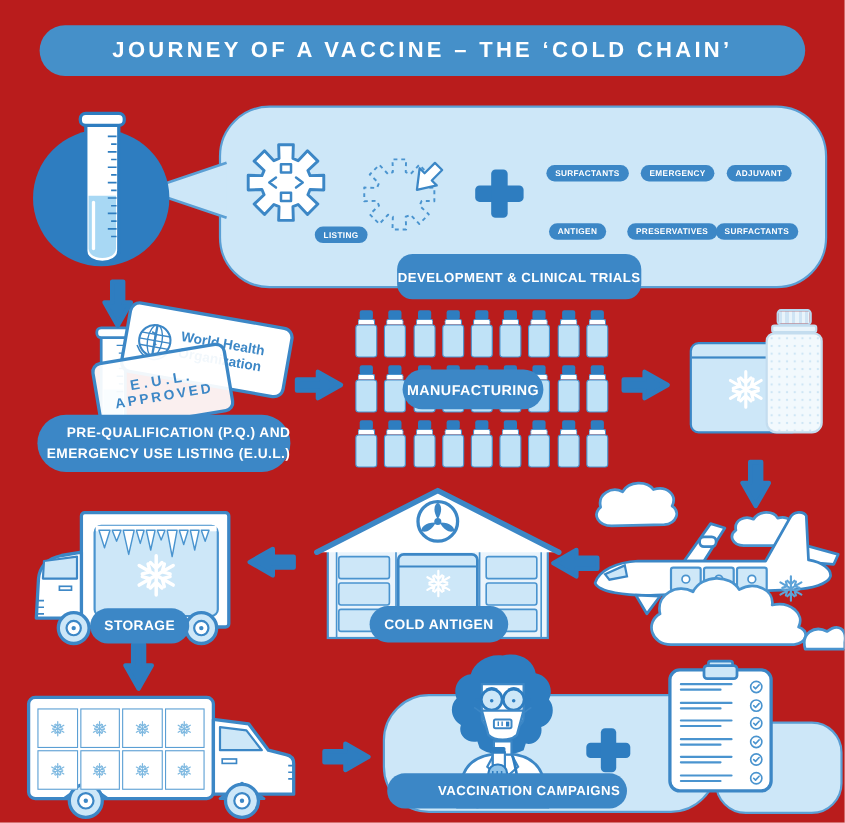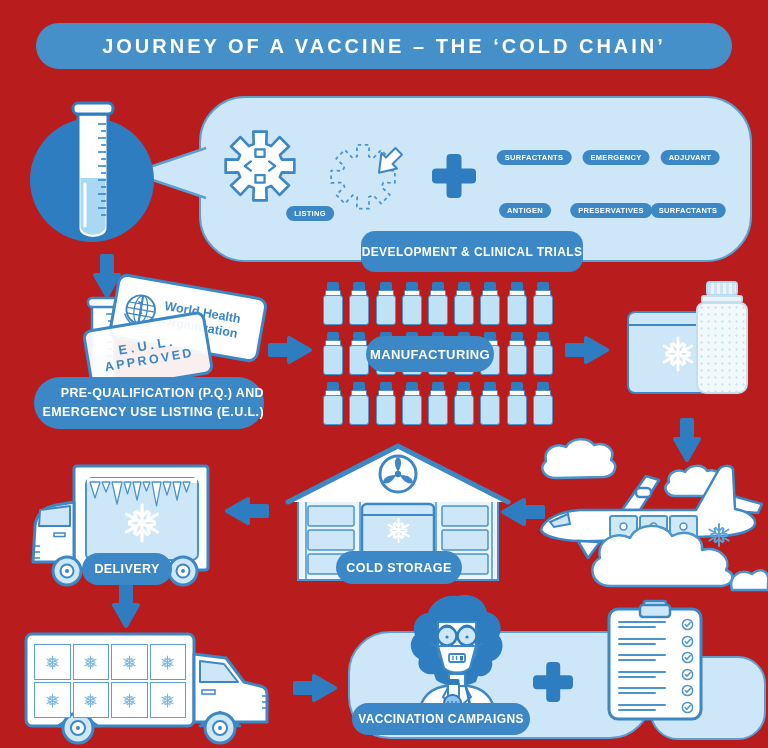--- a/index.html
+++ b/index.html
@@ -489,21 +489,21 @@
       <circle cx="116" cy="36" r="18" fill="#fff" stroke="#3c87c6" stroke-width="3"></circle>
       <g fill="#3c87c6">
         <path d="M116,34 C111,26 113,20 116,19 C119,20 121,26 116,34 Z"></path>
         <path d="M116,34 C111,26 113,20 116,19 C119,20 121,26 116,34 Z" transform="rotate(120 116 36)"></path>
         <path d="M116,34 C111,26 113,20 116,19 C119,20 121,26 116,34 Z" transform="rotate(240 116 36)"></path>
         <circle cx="116" cy="36" r="3.2"></circle>
       </g>
     </g>
   </svg>
   <div class="abs pill" style="left:336px;top:551px;width:126px;height:33px;font-size:12.5px;border-radius:17px;">
-    <span>COLD STORAGE</span>
+    <span>COLD ANTIGEN</span>
   </div>
 
   <svg class="arrow" style="left:224px;top:495px;transform:scaleX(-1);" width="46" height="32">
       <use href="#arr"></use>
     </svg>
 
   <svg class="abs" style="left:26px;top:450px;" width="192" height="142" viewBox="0 0 192 142">
     <rect x="48" y="16" width="134" height="104" rx="3" fill="#fff" stroke="#3c87c6" stroke-width="3"></rect>
     <rect x="60" y="28" width="112" height="82" rx="6" fill="#cde7f8" stroke="#4a94cf" stroke-width="2"></rect>
     <rect x="61" y="28" width="110" height="5" fill="#fff"></rect>
@@ -521,21 +521,21 @@
     <g>
       <circle cx="41" cy="121" r="14" fill="#cde7f8" stroke="#3c87c6" stroke-width="3"></circle>
       <circle cx="41" cy="121" r="6.5" fill="#fff" stroke="#3c87c6" stroke-width="2"></circle>
       <circle cx="41" cy="121" r="2" fill="#3c87c6"></circle>
       <circle cx="157" cy="121" r="14" fill="#cde7f8" stroke="#3c87c6" stroke-width="3"></circle>
       <circle cx="157" cy="121" r="6.5" fill="#fff" stroke="#3c87c6" stroke-width="2"></circle>
       <circle cx="157" cy="121" r="2" fill="#3c87c6"></circle>
     </g>
   </svg>
   <div class="abs pill" style="left:82px;top:553px;width:90px;height:32px;font-size:12.5px;border-radius:16px;">
-    <span>DELIVERY</span>
+    <span>STORAGE</span>
   </div>
 
   <svg class="arrow" style="left:103px;top:590px;transform:rotate(90deg);" width="46" height="32">
       <use href="#arr"></use>
     </svg>
 
   <svg class="abs" style="left:22px;top:624px;" width="252" height="122" viewBox="0 0 252 122">
     <rect x="4" y="10" width="168" height="92" rx="6" fill="#fff" stroke="#3c87c6" stroke-width="3"></rect>
     <path d="M172,30 L204,34 L222,58 L238,62 C243,63 245,66 245,70 L245,98 L172,98 Z" fill="#fff" stroke="#3c87c6" stroke-width="3" stroke-linejoin="round"></path>
     <path d="M178,37 L202,40 L216,58 L178,58 Z" fill="#cde7f8" stroke="#3c87c6" stroke-width="2" stroke-linejoin="round"></path>
@@ -631,21 +631,21 @@
       <path d="M50,56 L43,51 M88,56 L95,51" stroke="#3c87c6" stroke-width="1.5"></path>
     </g>
     <rect x="60" y="92" width="11" height="16" fill="#fff" stroke="#3c87c6" stroke-width="2"></rect>
     <rect x="59.5" y="87" width="12" height="6" rx="1.5" fill="#2e7dc0"></rect>
     <g>
       <rect x="56" y="103" width="17" height="25" rx="8" fill="#8ec3ea" stroke="#2e7dc0" stroke-width="2"></rect>
       <path d="M60,109 v13 M64,109 v13 M68,109 v13" stroke="#2e7dc0" stroke-width="1.4"></path>
       <path d="M52,122 C48,128 46,134 46,143" fill="none" stroke="#3c87c6" stroke-width="2"></path>
     </g>
   </svg>
-  <div class="abs pill" style="left:352px;top:703px;width:178px;height:32px;font-size:12px;border-radius:16px;">
+  <div class="abs pill" style="left:352px;top:703px;width:178px;height:32px;font-size:12px;border-radius:16px;padding-left:40px;">
     <span>VACCINATION CAMPAIGNS</span>
   </div>
 
   <div class="abs plus" style="left:533px;top:662px;width:40px;height:40px;"></div>
 
   <svg class="abs" style="left:604px;top:599px;z-index:4;" width="102" height="124" viewBox="0 0 102 124">
     <rect x="40" y="2" width="22" height="9" rx="2" fill="#cde7f8" stroke="#3c87c6" stroke-width="2.5"></rect>
     <rect x="5" y="10" width="92" height="110" rx="9" fill="#fff" stroke="#3c87c6" stroke-width="3"></rect>
     <rect x="36" y="6" width="30" height="12" rx="3" fill="#cde7f8" stroke="#3c87c6" stroke-width="2.5"></rect>
   </svg>

